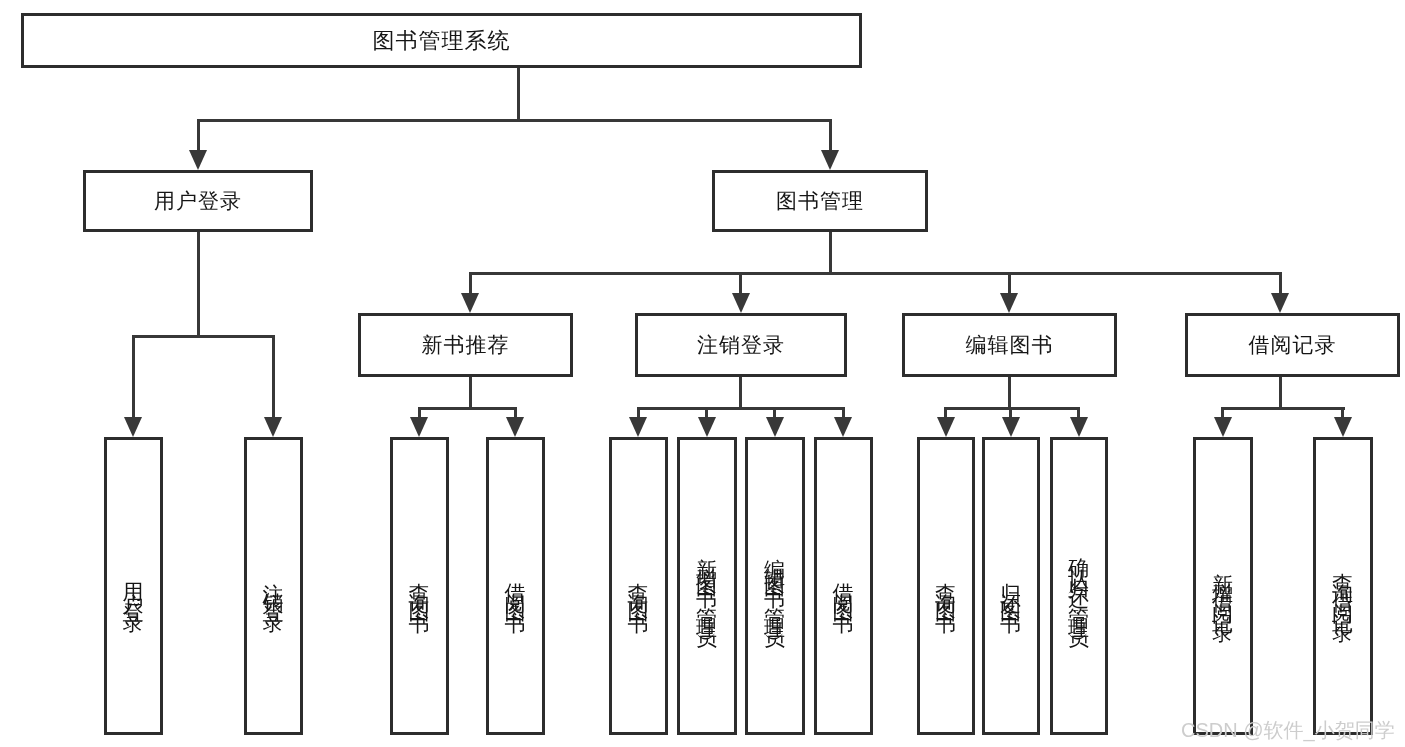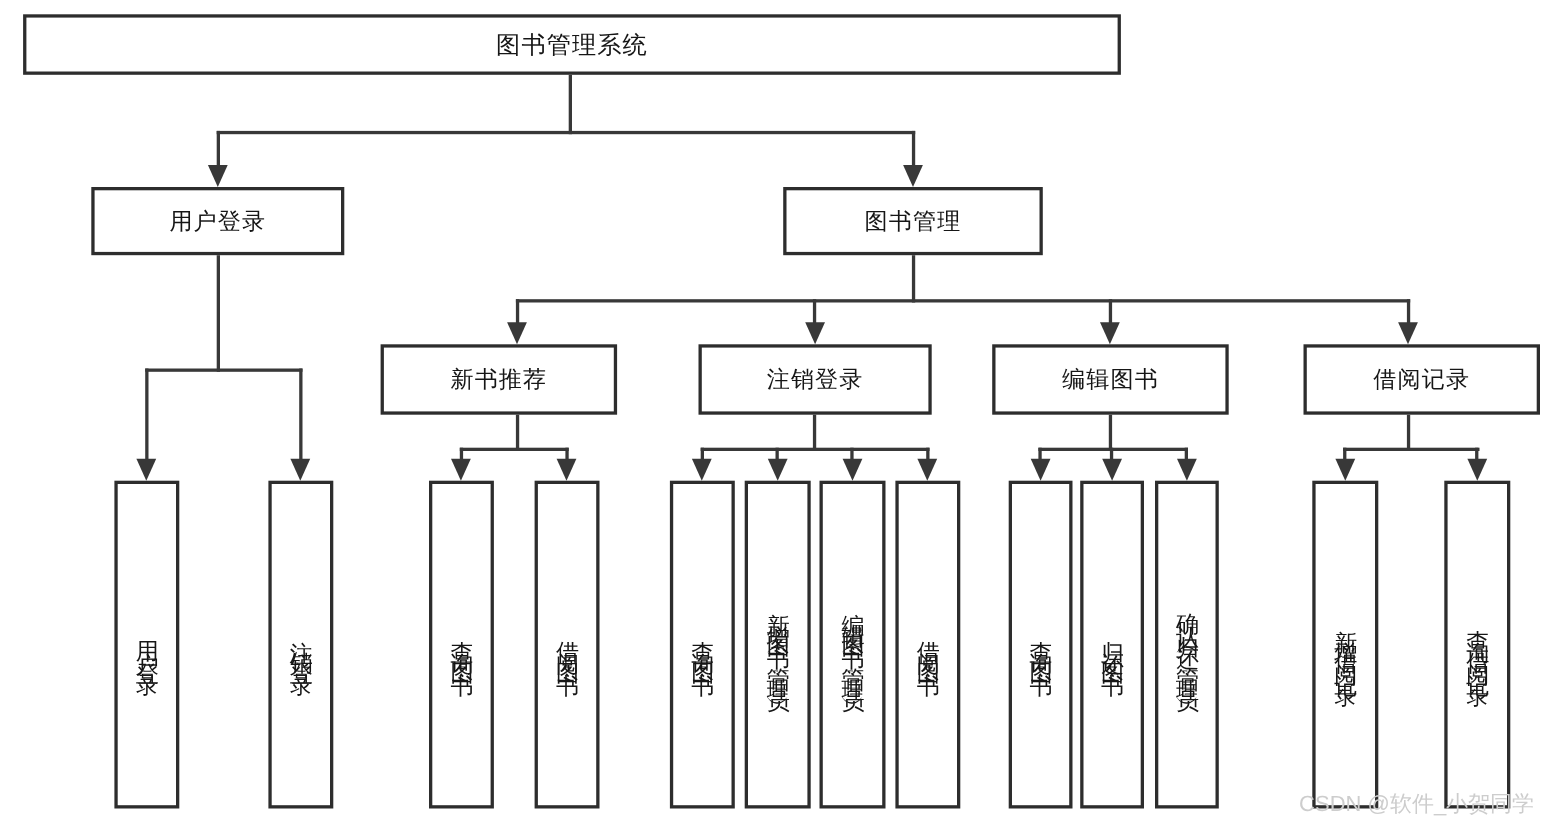--- a/index.html
+++ b/index.html
@@ -29,26 +29,26 @@
   .watermark {
     position:absolute; left:1181px; top:717px; z-index:5;
     color:var(--watermark,#cdcdcd); font-size:20px; white-space:nowrap;
   }
 </style>
 </head>
 <body>
 
 <div class="stage">
 
-  <div class="box root-box" style="left:21px; top:13px; width:998px; height:55px;text-align:right;">图书管理系统</div>
+  <div class="box root-box" style="left:21px; top:13px; width:841px; height:55px;text-align:right;">图书管理系统</div>
 
   <div class="box" style="left:83px; top:170px; width:230px; height:62px;">用户登录</div>
-  <div class="box" style="left:712px; top:170px; width:236px; height:62px;">图书管理</div>
+  <div class="box" style="left:712px; top:170px; width:216px; height:62px;">图书管理</div>
 
-  <div class="box" style="left:346px; top:313px; width:215px; height:64px;">新书推荐</div>
+  <div class="box" style="left:358px; top:313px; width:215px; height:64px;">新书推荐</div>
   <div class="box" style="left:635px; top:313px; width:212px; height:64px;">注销登录</div>
   <div class="box" style="left:902px; top:313px; width:215px; height:64px;">编辑图书</div>
   <div class="box" style="left:1173px; top:313px; width:215px; height:64px;margin-left:12px;">借阅记录</div>
 
   <div class="box vbox" style="left:104px; top:437px; width:59px; height:298px;">用户登录</div>
   <div class="box vbox" style="left:244px; top:437px; width:59px; height:298px;">注销登录</div>
 
   <div class="box vbox" style="left:390px; top:437px; width:59px; height:298px;">查询图书</div>
   <div class="box vbox" style="left:486px; top:437px; width:59px; height:298px;">借阅图书</div>
 

